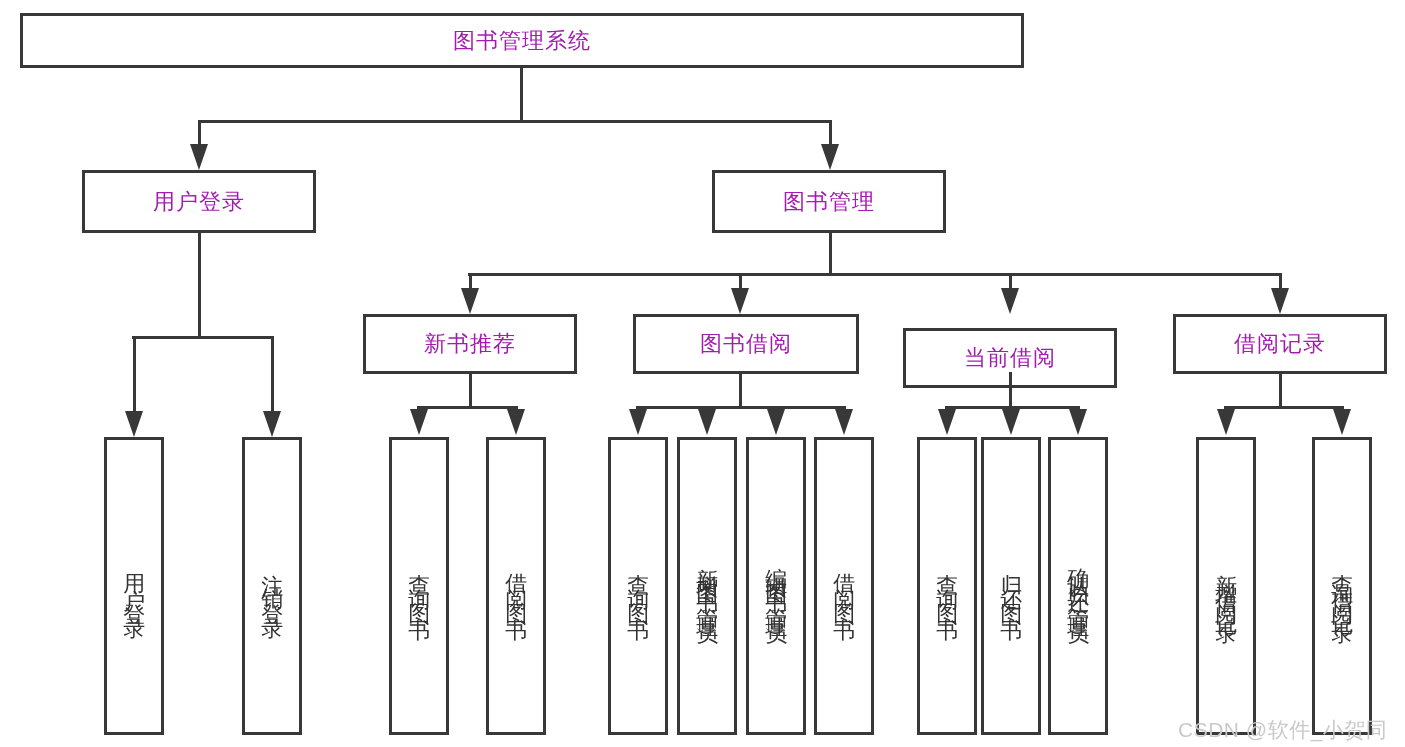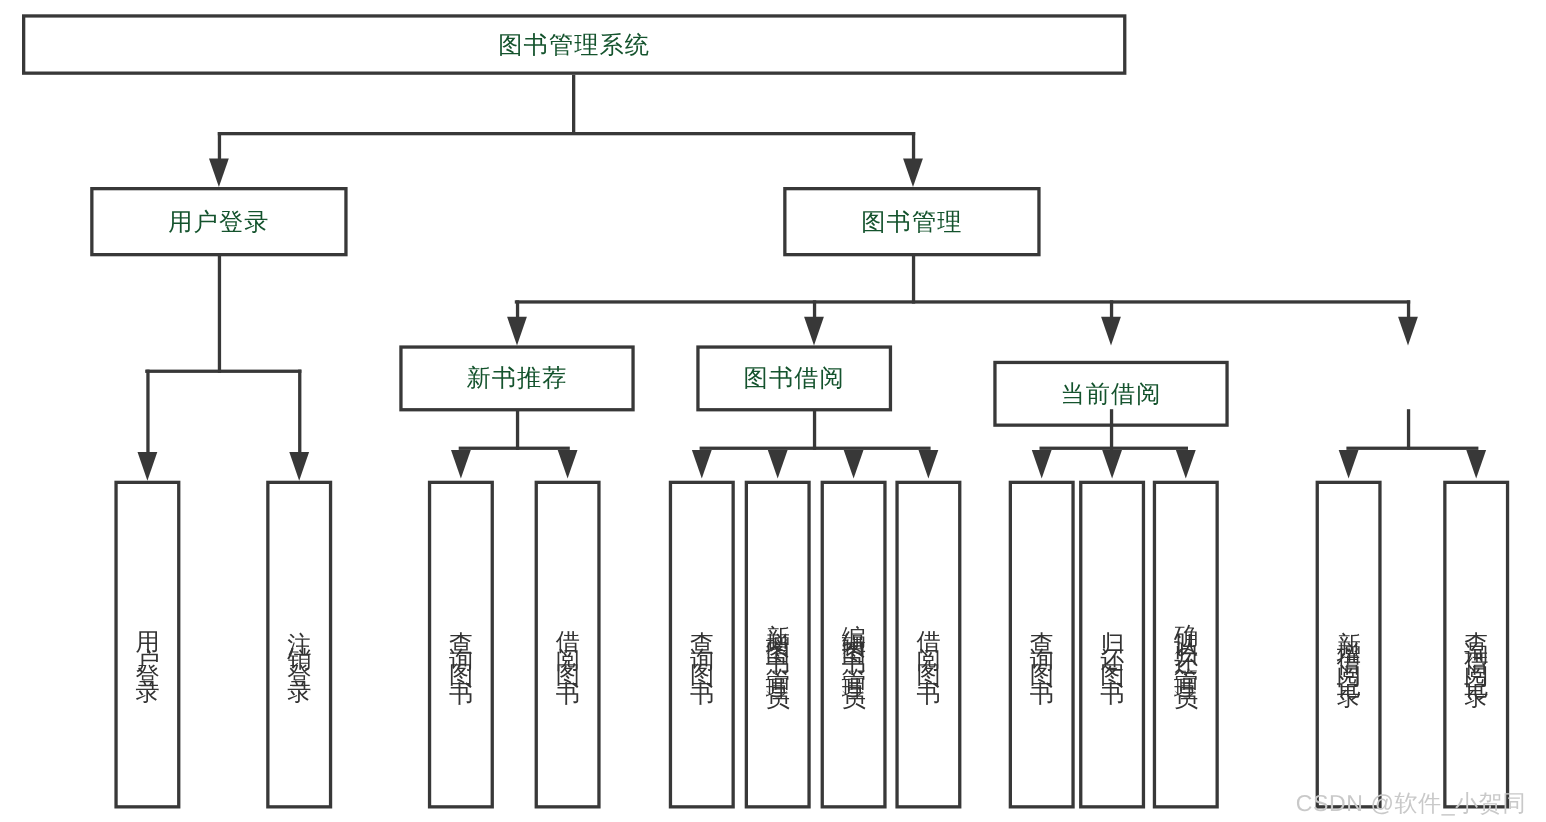--- a/index.html
+++ b/index.html
@@ -3,21 +3,21 @@
 <meta charset="utf-8">
 <style>
   * { margin:0; padding:0; box-sizing:border-box; }
   html,body { background:#ffffff; }
   body { font-family:"Liberation Sans","DejaVu Sans",sans-serif; color:#333333; }
   #canvas { position:relative; width:1405px; height:747px; background:#ffffff; overflow:hidden; }
 
   .box {
     position:absolute; border:3px solid #383838; background:#ffffff;
     display:flex; align-items:center; justify-content:center;
-    font-size:22px; letter-spacing:1px; color:#14532d;
+    font-size:22px; letter-spacing:1px; color:#a21caf;
   }
   .vbox {
     position:absolute; border:3px solid #383838; background:#ffffff;
     display:flex; align-items:center; justify-content:center; color:#333333;
   }
   .vlabel {
     writing-mode:vertical-rl; text-orientation:mixed;
     font-size:22px; line-height:1.2; white-space:nowrap;
   }
   .vline, .hline { position:absolute; background:#383838; }
@@ -43,25 +43,28 @@
   <div class="box" style="left:82px; top:170px; width:234px; height:63px;">
     <span>用户登录</span>
   </div>
   <div class="box" style="left:363px; top:314px; width:214px; height:60px;">
     <span>新书推荐</span>
   </div>
 
   <div class="box" style="left:712px; top:170px; width:234px; height:63px;">
     <span>图书管理</span>
   </div>
-  <div class="box" style="left:633px; top:314px; width:178px; height:60px;">
+  <div class="box" style="left:633px; top:314px; width:226px; height:60px;">
     <span>图书借阅</span>
   </div>
   <div class="box" style="left:903px; top:328px; width:214px; height:60px;">
     <span>当前借阅</span>
+  </div>
+  <div class="box" style="left:1173px; top:314px; width:214px; height:60px;">
+    <span>借阅记录</span>
   </div>
 
   <div class="vbox" style="left:104px; top:437px; width:60px; height:298px;">
     <span class="vlabel" style="letter-spacing: 15px;">用户登录</span>
   </div>
   <div class="vbox" style="left:242px; top:437px; width:60px; height:298px;">
     <span class="vlabel" style="letter-spacing: 15px;">注销登录</span>
   </div>
 
   <div class="vbox" style="left:389px; top:437px; width:60px; height:298px;">

